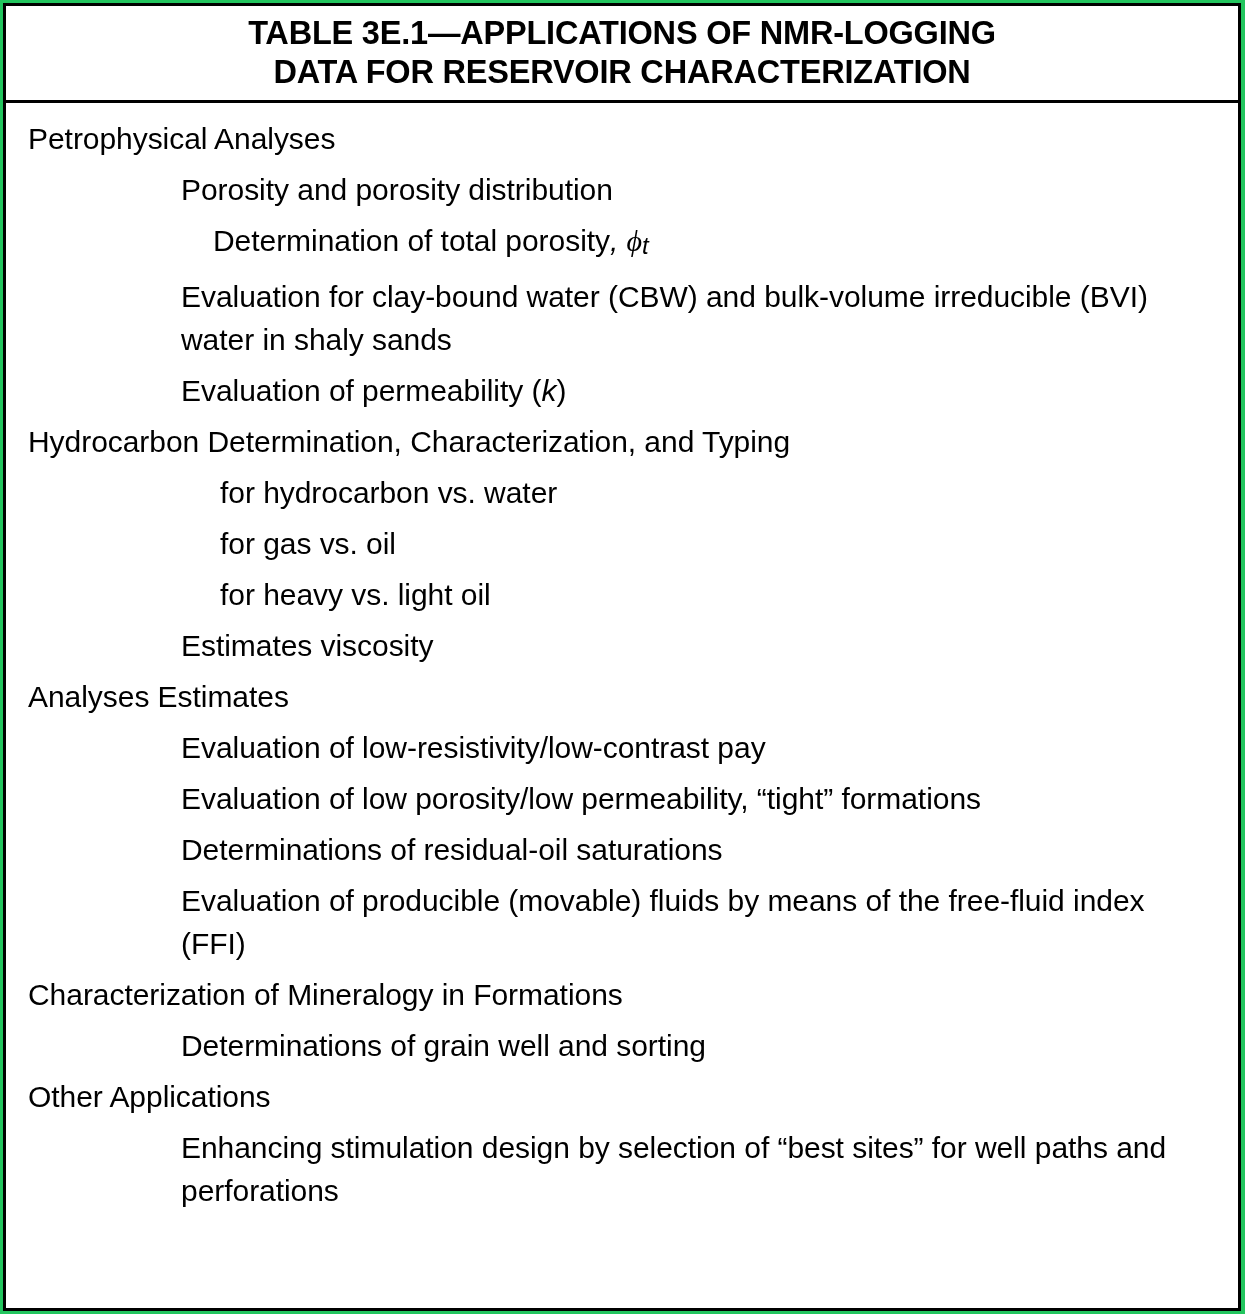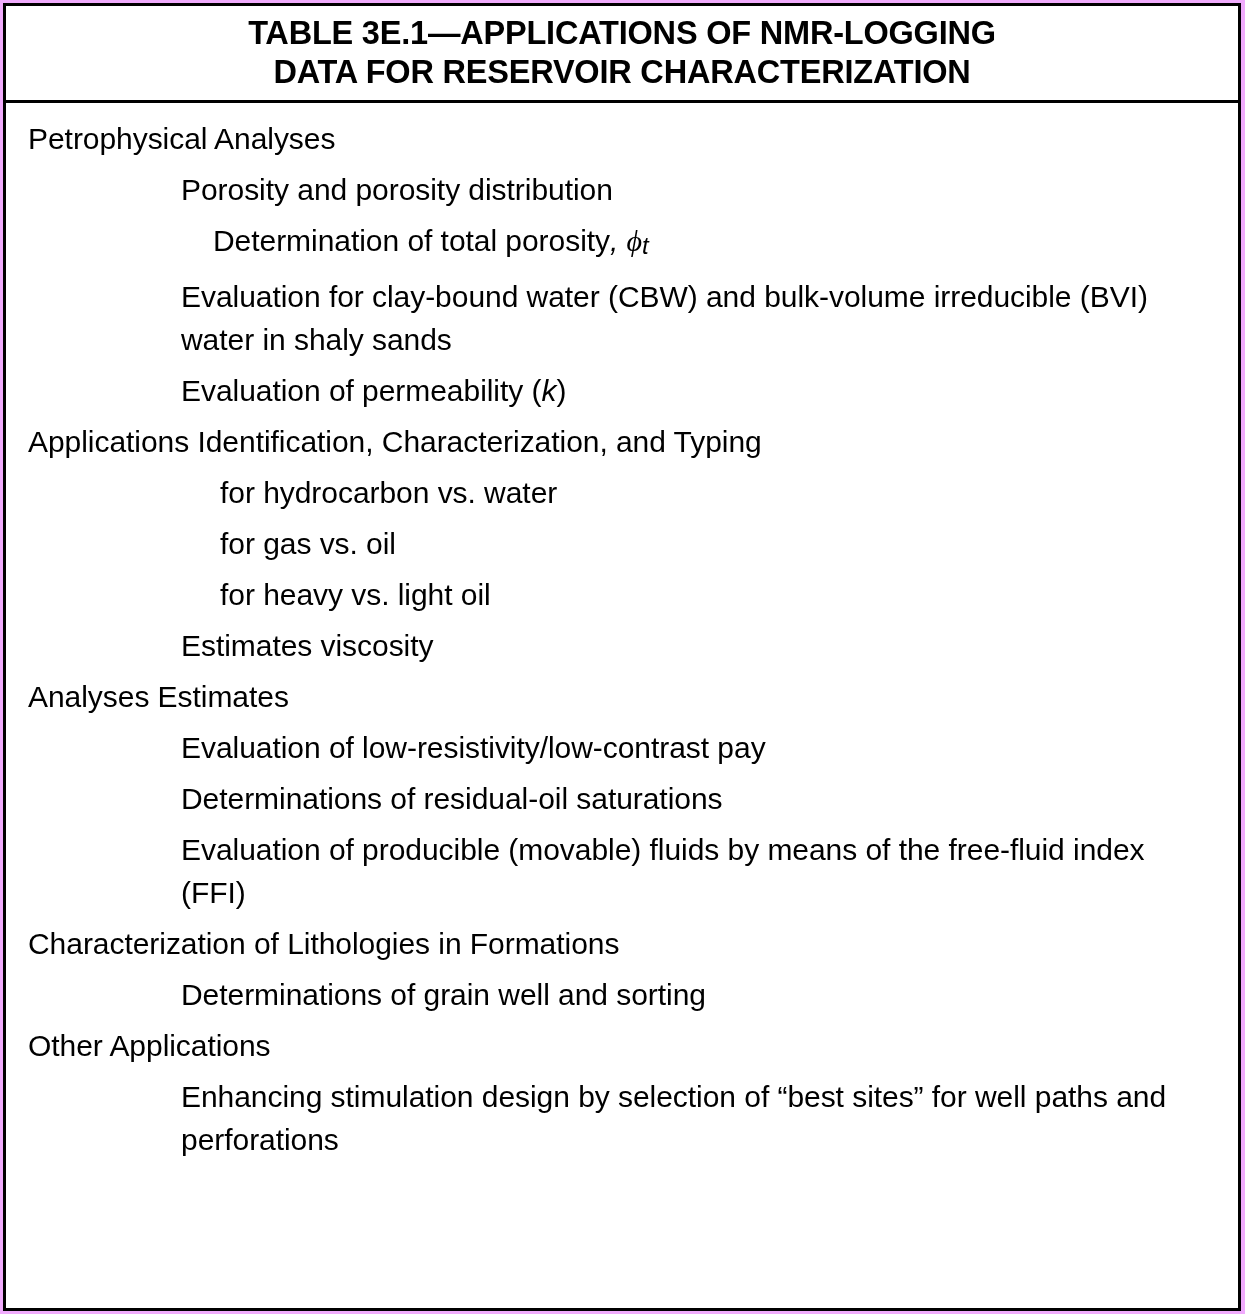--- a/index.html
+++ b/index.html
@@ -10,21 +10,21 @@
   body {
     font-family: "Liberation Sans", sans-serif;
     color: #000000;
     -webkit-font-smoothing: antialiased;
   }
 
   .page {
     width: 1245px;
     height: 1314px;
     position: relative;
-    background: #f0abfc;
+    background: #22c55e;
     box-sizing: border-box;
     overflow: hidden;
   }
 
   .table-frame {
     position: absolute;
     left: 3px;
     top: 3px;
     width: 1238px;
     height: 1308px;
@@ -111,40 +111,41 @@
 
       <p class="entry lvl-1">Porosity and porosity distribution</p>
 
 
       <p class="entry lvl-2b"><span>Determination of total porosity</span><span class="comma-ital">,</span> <span class="math">ϕ</span><span class="math-sub">t</span></p>
 
       <p class="entry lvl-1">Evaluation for clay-bound water (CBW) and bulk-volume irreducible (BVI) water in shaly sands</p>
 
       <p class="entry lvl-1"><span>Evaluation of permeability (</span><span class="ital">k</span><span>)</span></p>
 
-      <p class="entry lvl-0">Applications Identification, Characterization, and Typing</p>
+      <p class="entry lvl-0">Hydrocarbon Determination, Characterization, and Typing</p>
 
       <p class="entry lvl-2 tight">for hydrocarbon vs. water</p>
 
       <p class="entry lvl-2 tight">for gas vs. oil</p>
 
       <p class="entry lvl-2 tight">for heavy vs. light oil</p>
 
       <p class="entry lvl-1">Estimates viscosity</p>
 
       <p class="entry lvl-0">Analyses Estimates</p>
 
       <p class="entry lvl-1">Evaluation of low-resistivity/low-contrast pay</p>
 
+      <p class="entry lvl-1">Evaluation of low porosity/low permeability, “tight” formations</p>
 
       <p class="entry lvl-1">Determinations of residual-oil saturations</p>
 
       <p class="entry lvl-1">Evaluation of producible (movable) fluids by means of the free-fluid index (FFI)</p>
 
-      <p class="entry lvl-0">Characterization of Lithologies in Formations</p>
+      <p class="entry lvl-0">Characterization of Mineralogy in Formations</p>
 
       <p class="entry lvl-1">Determinations of grain well and sorting</p>
 
 
       <p class="entry lvl-0">Other Applications</p>
 
       <p class="entry lvl-1">Enhancing stimulation design by selection of “best sites” for well paths and perforations</p>
 
     </div>
   </div>

